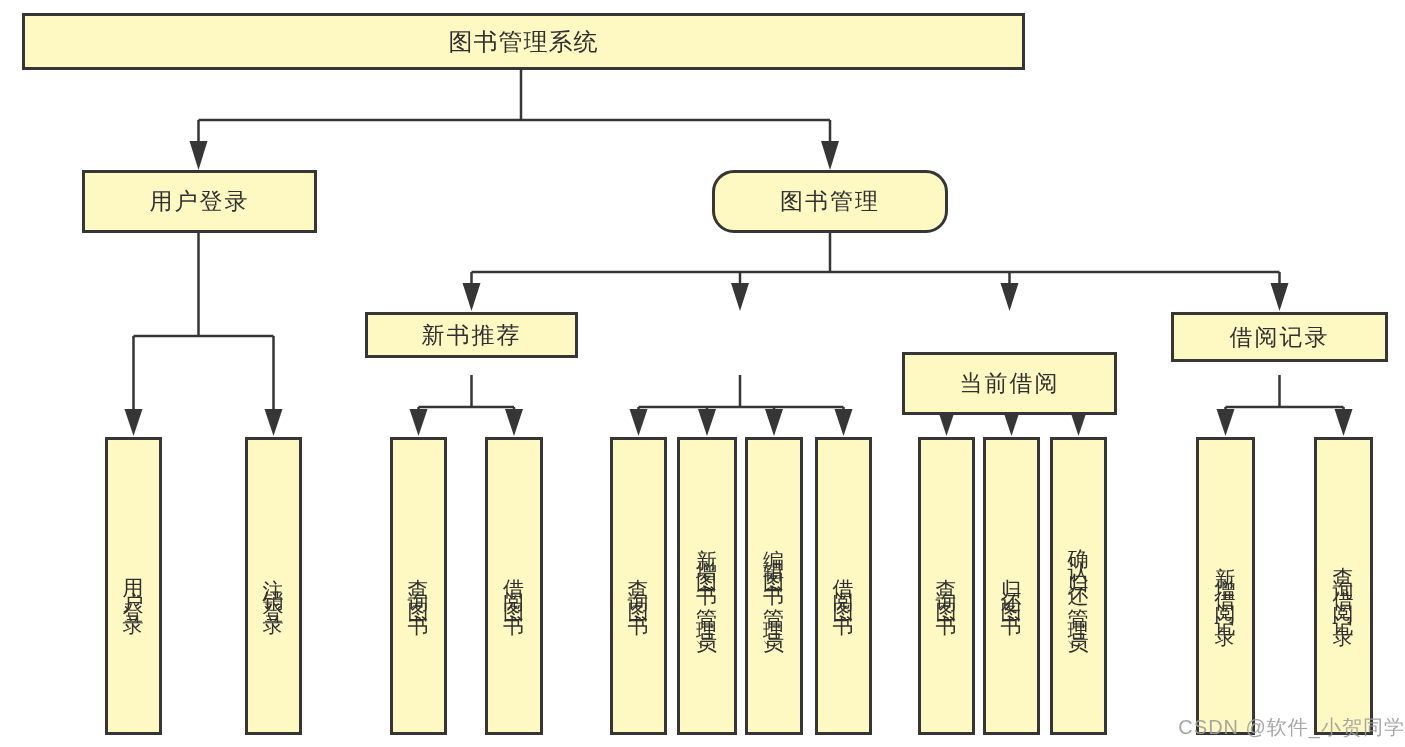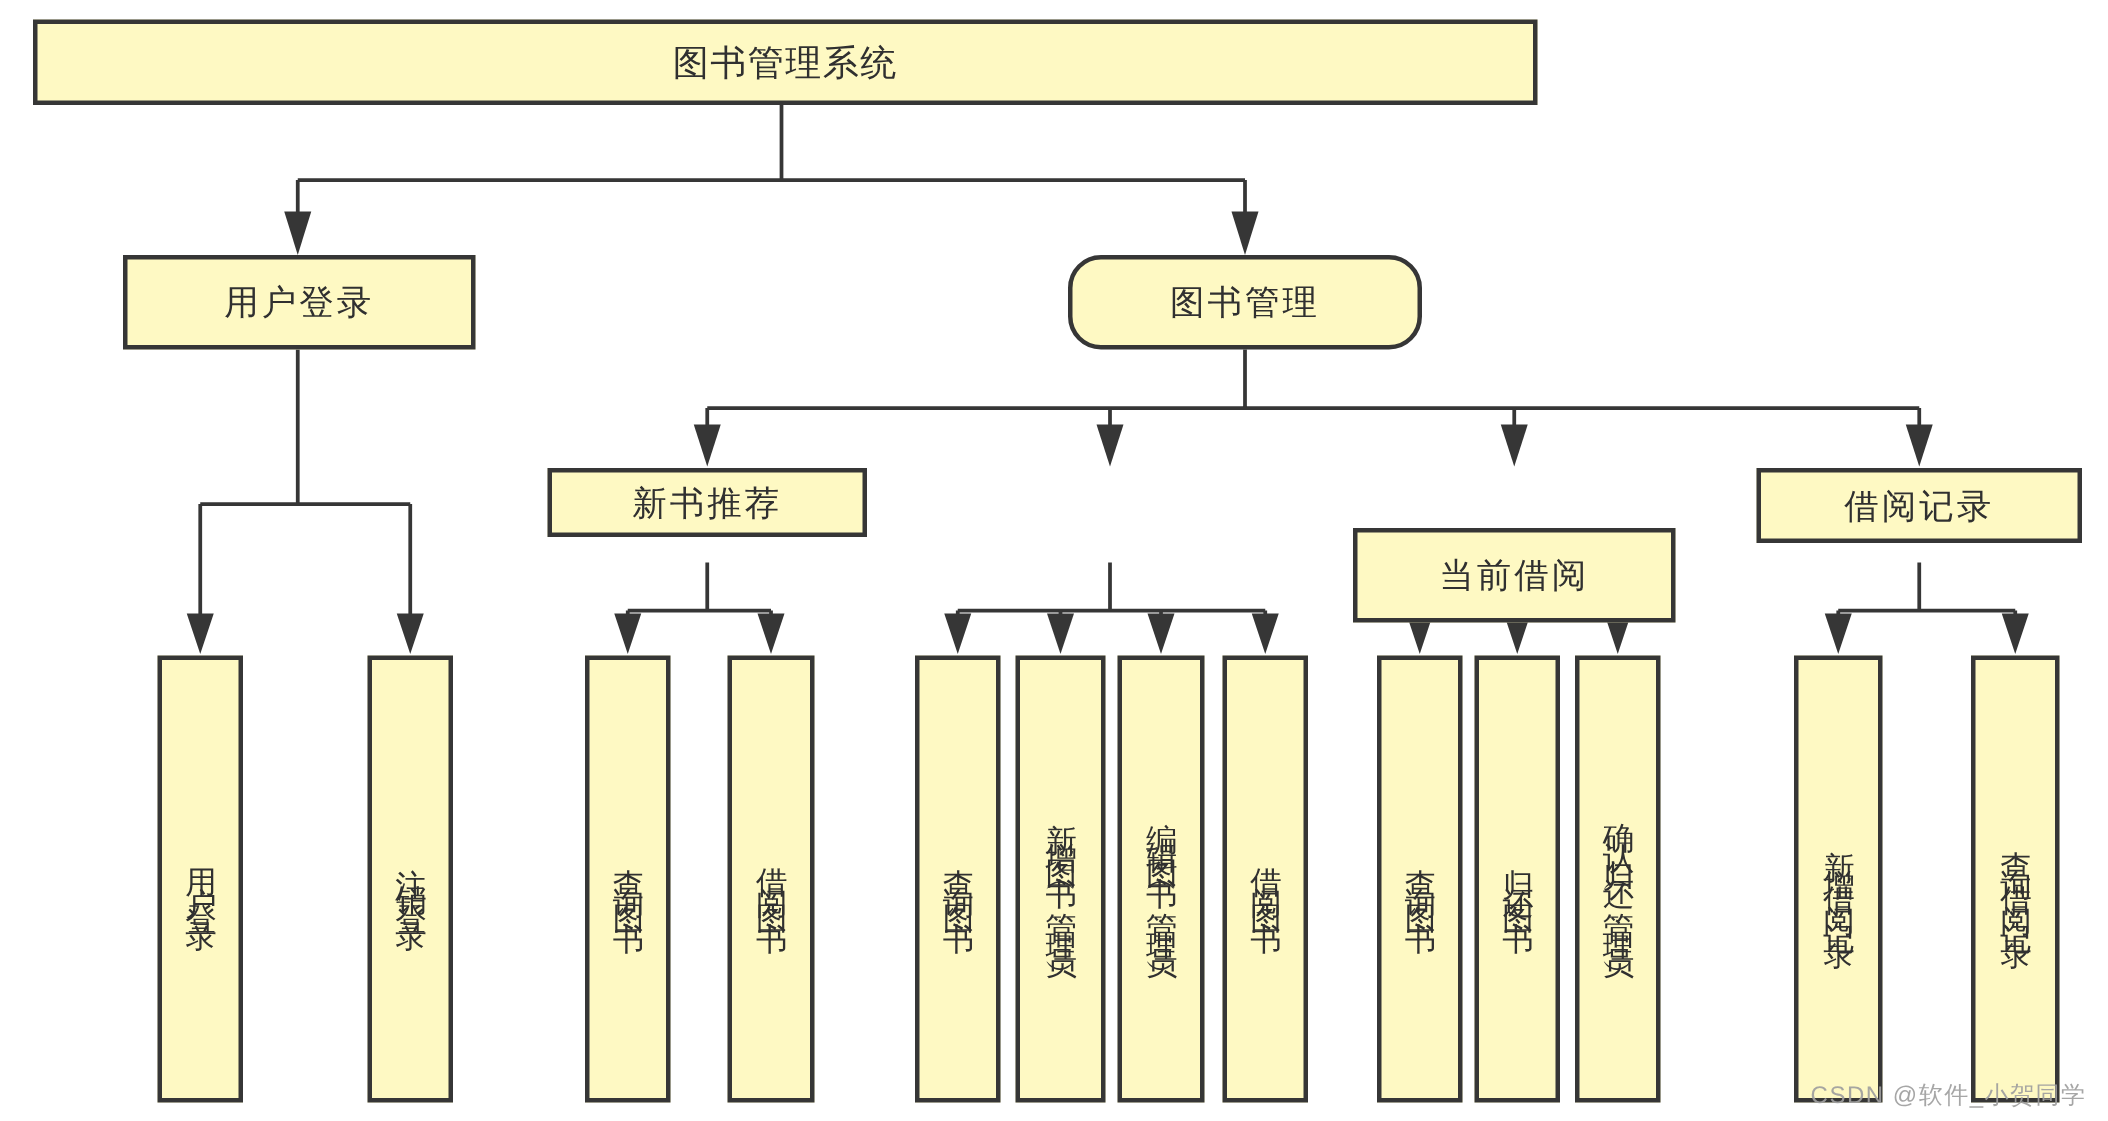--- a/index.html
+++ b/index.html
@@ -25,23 +25,23 @@
   .root-label{font-size:24px;letter-spacing:1px;}
   .v-label{
     writing-mode:vertical-rl;
     text-orientation:mixed;
     font-size:21px;
     letter-spacing:12px;
     line-height:1;
   }
   #watermark{
     position:absolute;
-    right:14px;bottom:6px;
+    right:0;bottom:6px;
     z-index:3;
-    font-size:16px;
+    font-size:20px;
     color:rgba(158,158,158,0.92);
     letter-spacing:1px;
     white-space:nowrap;
   }
 </style>
 </head>
 <body>
 
 <div id="canvas">
 

